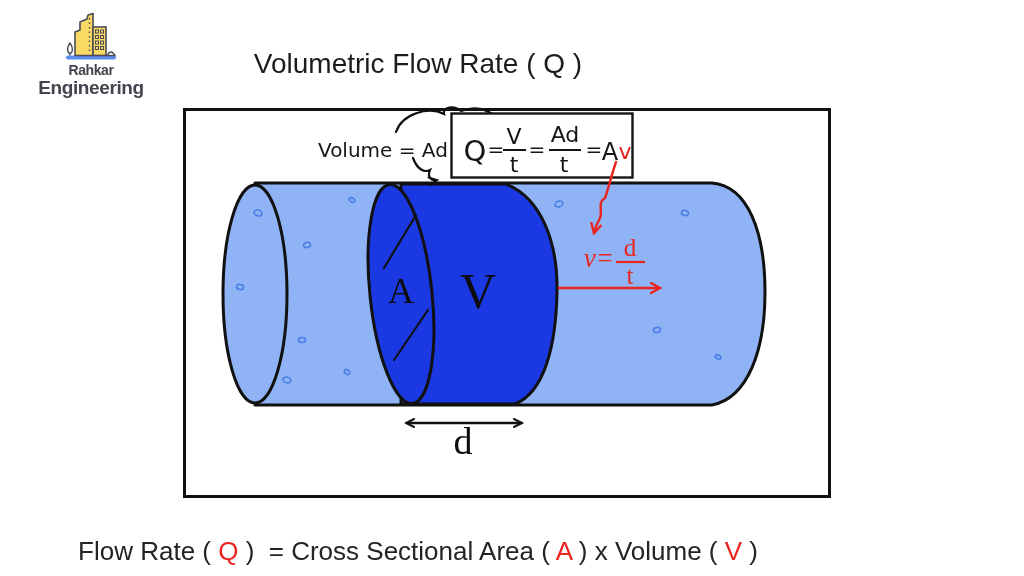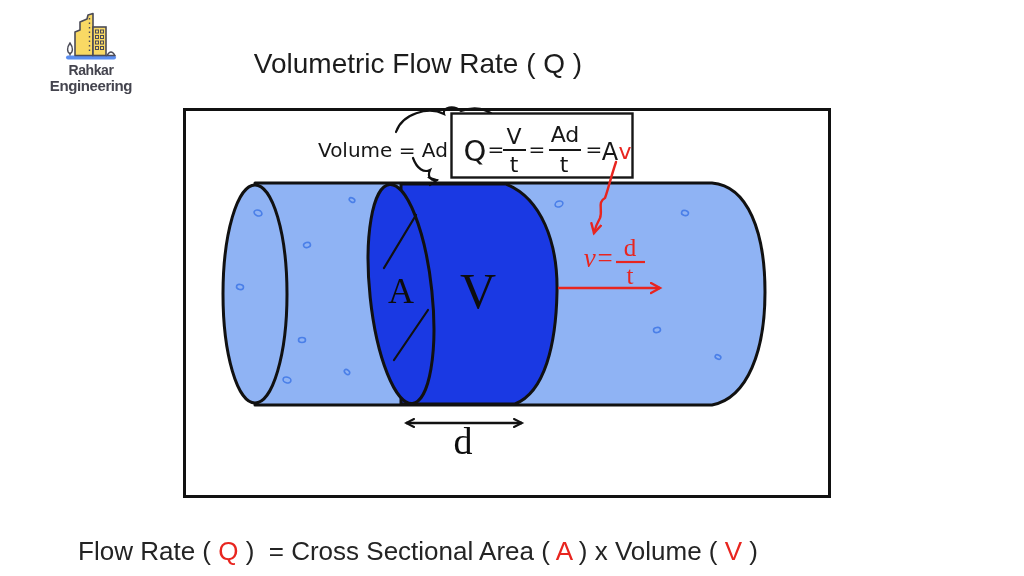--- a/index.html
+++ b/index.html
@@ -3,21 +3,21 @@
 <meta charset="utf-8">
 <style>
   html,body{margin:0;padding:0;background:#ffffff;}
   .page{position:relative;width:836px;height:576px;background:#ffffff;overflow:hidden;
         font-family:"Liberation Sans",sans-serif;}
   
   .logo{position:absolute;left:36px;top:10px;width:110px;text-align:center;}
   .logo-icon{display:block;margin:0 auto;}
   .logo-text{margin-top:1px;color:#44444e;font-weight:bold;letter-spacing:-0.4px;line-height:1.05;}
   .logo-text .l1{display:block;font-size:14px;}
-  .logo-text .l2{display:block;font-size:15px;}
+  .logo-text .l2{display:block;font-size:19px;}
   
   .title{position:absolute;left:0;right:0;top:48px;text-align:center;
          font-size:28px;color:#1c1c1c;}
   
   .diagram{position:absolute;left:0;top:0;width:1024px;height:576px;}
   .hand{font-family:"DejaVu Sans",sans-serif;fill:#161616;}
   .serif{font-family:"Liberation Serif","DejaVu Serif",serif;fill:#0d0d0d;}
   .svg-red{fill:#e8251f;}
   
   .footer{position:absolute;left:0;right:0;top:536px;text-align:center;

